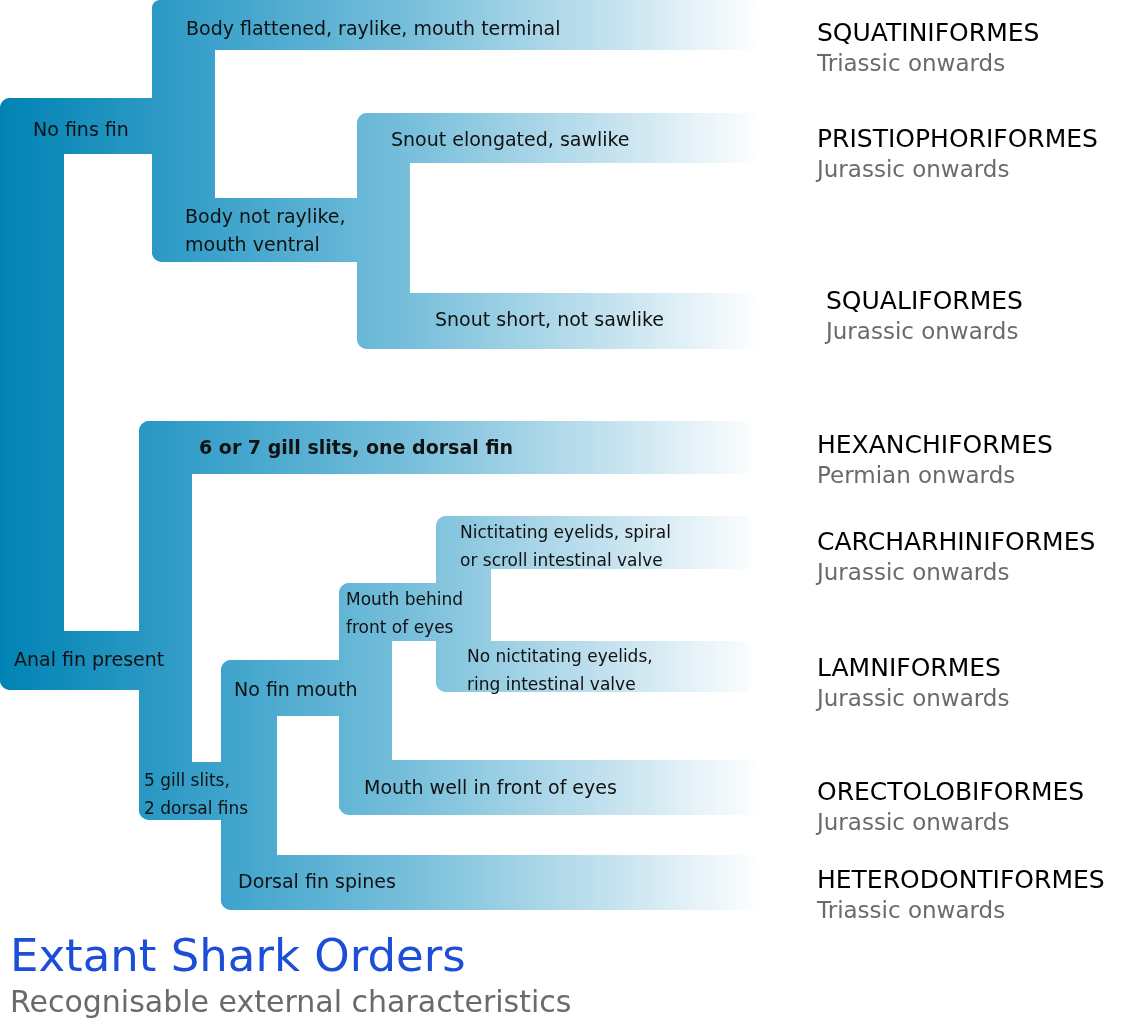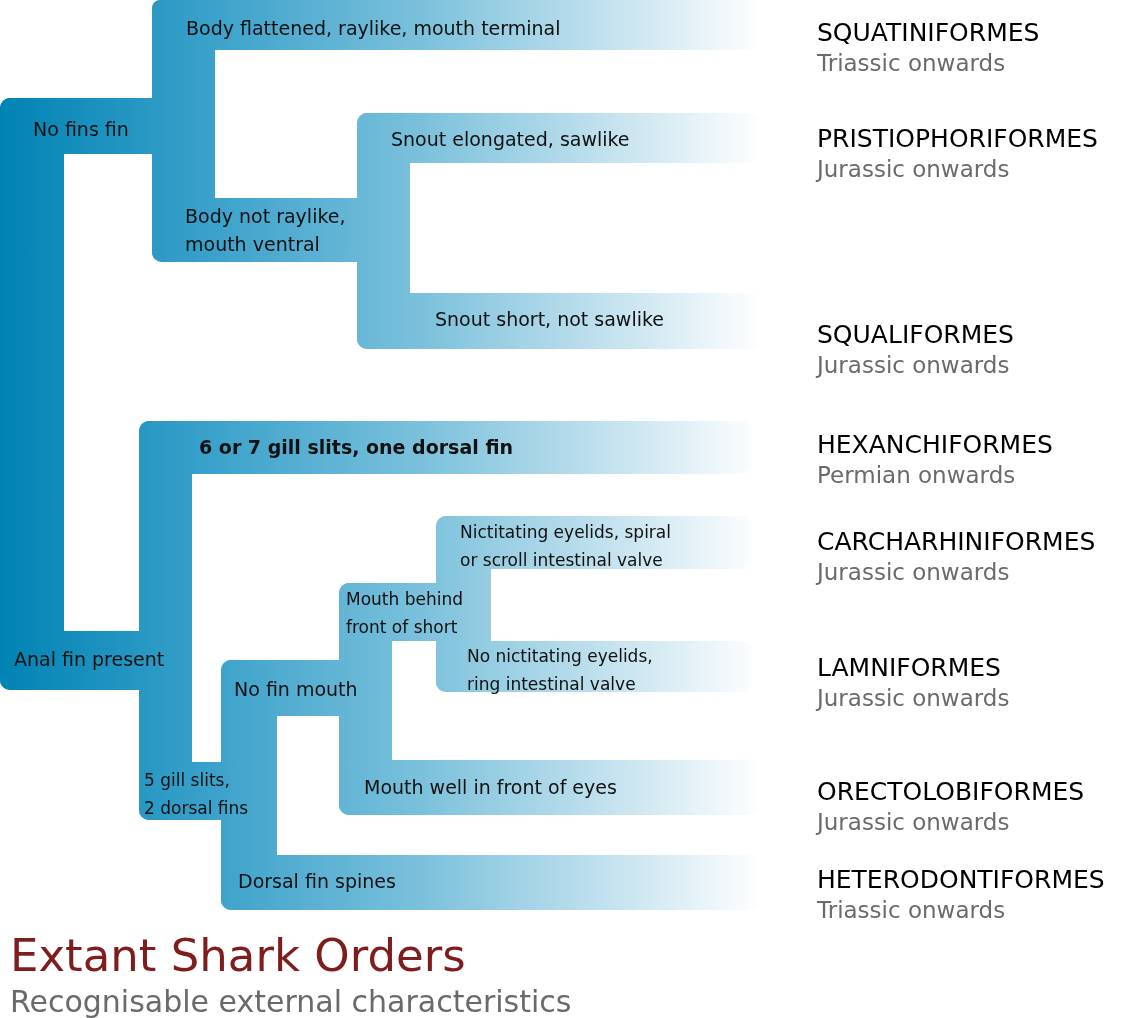--- a/index.html
+++ b/index.html
@@ -4,21 +4,21 @@
 <style>
   html, body { margin: 0; padding: 0; background: #ffffff; }
   body { width: 1132px; height: 1018px; position: relative; overflow: hidden;
          font-family: "DejaVu Sans", sans-serif; }
   #tree { position: absolute; left: 0; top: 0; width: 1132px; height: 1018px; }
   .node-label { position: absolute; color: #111; font-size: 19px; line-height: 28px; white-space: nowrap; }
   .node-label.sm { font-size: 17px; line-height: 28px; }
   .order { position: absolute; left: 817px; }
   .order-name { color: #000; font-size: 25px; line-height: 30px; white-space: nowrap; }
   .order-age { color: #6a6a6a; font-size: 23px; line-height: 30px; white-space: nowrap; }
-  .title { position: absolute; left: 10px; top: 930px; font-size: 45px; color: #7f1d1d; line-height: 52px; }
+  .title { position: absolute; left: 10px; top: 930px; font-size: 45px; color: #1d4ed8; line-height: 52px; }
   .subtitle { position: absolute; left: 10px; top: 984px; font-size: 30px; color: #6a6a6a; line-height: 36px; white-space: nowrap; }
 </style>
 </head>
 <body>
 
 <svg id="tree" viewBox="0 0 1132 1018" xmlns="http://www.w3.org/2000/svg">
   <defs>
     <linearGradient id="g" gradientUnits="userSpaceOnUse" x1="0" y1="0" x2="770" y2="0">
       <stop offset="0" stop-color="#0083B4"></stop>
       <stop offset="0.28" stop-color="#3CA2CB"></stop>
@@ -67,36 +67,36 @@
 <div class="node-label" style="left:391px;top:125px;">Snout elongated, sawlike</div>
 <div class="node-label" style="left:390px;top:305px;margin-left:45px;">Snout short, not sawlike</div>
 
 <div class="node-label" style="left:14px;top:645px;">Anal fin present</div>
 <div class="node-label" style="left:199px;top:433px;font-weight:bold;">6 or 7 gill slits, one dorsal fin</div>
 <div class="node-label sm" style="left:144px;top:766px;">5 gill slits,</div>
 <div class="node-label sm" style="left:144px;top:794px;">2 dorsal fins</div>
 <div class="node-label" style="left:234px;top:675px;">No fin mouth</div>
 <div class="node-label" style="left:238px;top:867px;">Dorsal fin spines</div>
 <div class="node-label sm" style="left:346px;top:585px;">Mouth behind</div>
-<div class="node-label sm" style="left:346px;top:613px;">front of short</div>
+<div class="node-label sm" style="left:346px;top:613px;">front of eyes</div>
 <div class="node-label" style="left:364px;top:773px;">Mouth well in front of eyes</div>
 <div class="node-label sm" style="left:460px;top:518px;">Nictitating eyelids, spiral</div>
 <div class="node-label sm" style="left:460px;top:546px;">or scroll intestinal valve</div>
 <div class="node-label sm" style="left:467px;top:642px;">No nictitating eyelids,</div>
 <div class="node-label sm" style="left:467px;top:670px;">ring intestinal valve</div>
 
 <div class="order" style="top:18px;">
   <div class="order-name">SQUATINIFORMES</div>
   <div class="order-age">Triassic onwards</div>
 </div>
 <div class="order" style="top:124px;">
   <div class="order-name">PRISTIOPHORIFORMES</div>
   <div class="order-age">Jurassic onwards</div>
 </div>
-<div class="order" style="top:320px;">
+<div class="order" style="top:286px;margin-left:9px;">
   <div class="order-name">SQUALIFORMES</div>
   <div class="order-age">Jurassic onwards</div>
 </div>
 <div class="order" style="top:430px;">
   <div class="order-name">HEXANCHIFORMES</div>
   <div class="order-age">Permian onwards</div>
 </div>
 <div class="order" style="top:527px;">
   <div class="order-name">CARCHARHINIFORMES</div>
   <div class="order-age">Jurassic onwards</div>

